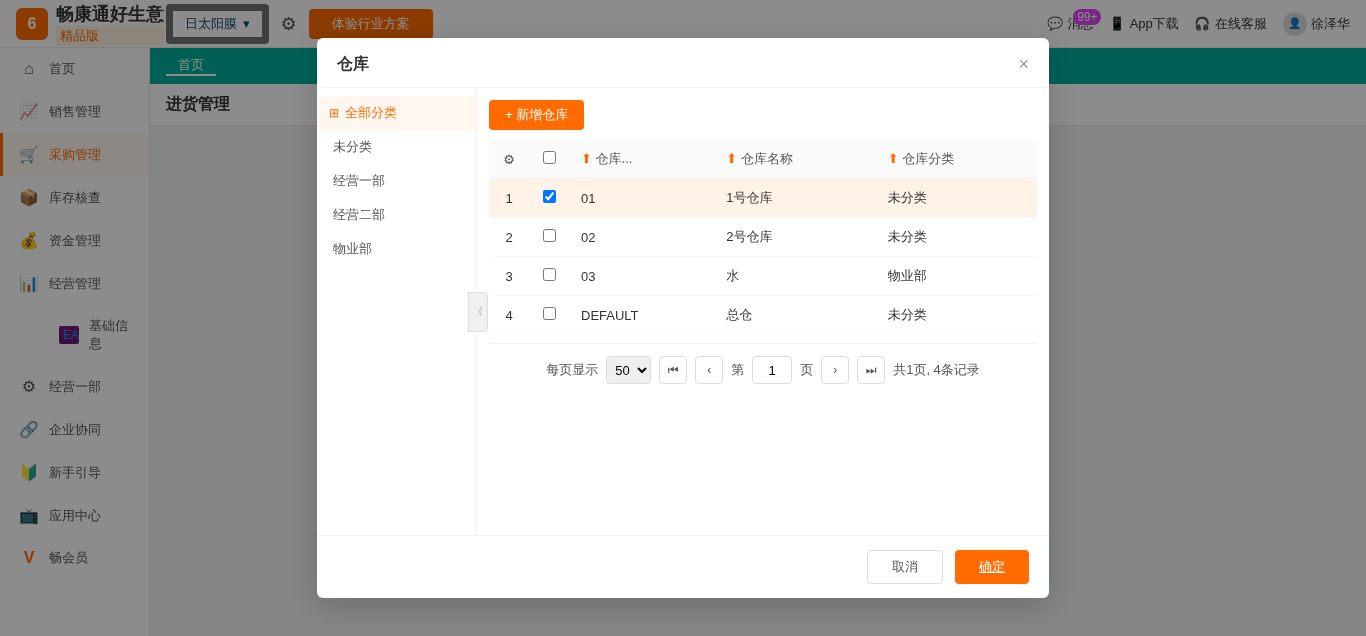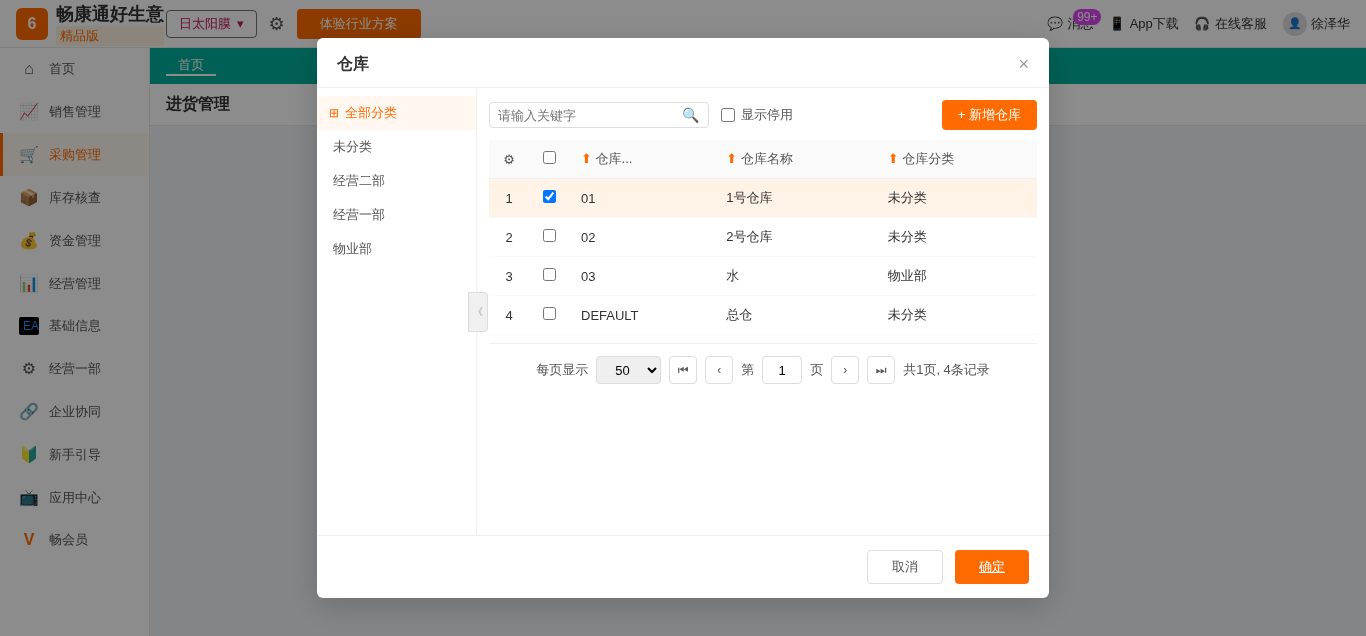--- a/index.html
+++ b/index.html
@@ -31,22 +31,22 @@
     }
     .logo-sub { font-size: 13px; color: #ff6b00; background: #fff3e0; padding: 1px 4px; border-radius: 2px; }
     .header-middle {
       flex: 1;
       display: flex;
       align-items: center;
       gap: 12px;
     }
     .store-selector {
       display: flex; align-items: center; gap: 6px;
-      font-size: 13px; color: #be185d; cursor: pointer;
-      border: 1px solid #737373; border-radius: 4px; padding: 4px 12px;
+      font-size: 13px; color: #0c4a6e; cursor: pointer;
+      border: 7px solid #737373; border-radius: 4px; padding: 4px 12px;
     }
     .trial-btn {
       background: #ff6b00; color: white;
       border: none; border-radius: 4px;
       padding: 6px 23px; cursor: pointer; font-size: 13px;
     }
     .header-right {
       display: flex; align-items: center; gap: 16px;
     }
     .header-btn {
@@ -198,21 +198,21 @@
       font-size: 12px; color: #555;
     }
     .page-btn:disabled { color: #ccc; cursor: not-allowed; }
     .page-input {
       width: 40px; height: 28px;
       border: 1px solid #ddd; border-radius: 4px;
       text-align: center; font-size: 13px;
     }
     .page-size-select {
       height: 28px; border: 1px solid #ddd; border-radius: 4px;
-      font-size: 13px; padding: 0 14px;
+      font-size: 13px; padding: 0 4px;
     }
 
     
     .modal-footer {
       display: flex; justify-content: flex-end; gap: 12px;
       padding: 14px 20px;
       border-top: 1px solid #f0f0f0;
     }
     .cancel-btn {
       padding: 7px 24px; border: 1px solid #ddd;
@@ -306,21 +306,21 @@
     </div>
     <div class="sidebar-item">
       <span class="sidebar-icon">💰</span>
       <span>资金管理</span>
     </div>
     <div class="sidebar-item">
       <span class="sidebar-icon">📊</span>
       <span>经营管理</span>
     </div>
     <div class="sidebar-item">
-      <span class="sidebar-icon" style="font-size:12px;background:#000000;color:#1890ff;padding:2px 4px;border-radius:2px;">EA</span>
+      <span class="sidebar-icon" style="font-size:12px;background:#701a75;color:#1890ff;padding:2px 4px;border-radius:2px;margin-left:40px;">EA</span>
       <span>基础信息</span>
     </div>
     <div class="sidebar-item">
       <span class="sidebar-icon">⚙</span>
       <span>经营一部</span>
     </div>
     <div class="sidebar-item">
       <span class="sidebar-icon">🔗</span>
       <span>企业协同</span>
     </div>
@@ -360,39 +360,29 @@
     <div class="modal-body">
 
       <div class="category-panel">
         <div class="category-header">
           <span style="display:flex;align-items:center;gap:6px;">
             <span style="font-size:12px;">⊞</span>
             <span>全部分类</span>
           </span>
         </div>
         <div class="category-item">未分类</div>
+        <div class="category-item">经营一部</div>
         <div class="category-item">经营二部</div>
-        <div class="category-item">经营一部</div>
         <div class="category-item">物业部</div>
         <div class="collapse-btn">《</div>
       </div>
 
       <div class="table-panel">
 
         <div class="table-toolbar">
-          <div style="display:flex;align-items:center;gap:12px;">
-            <div class="search-box">
-              <input class="search-input" type="text" placeholder="请输入关键字" style="">
-              <span class="search-icon">🔍</span>
-            </div>
-            <label class="show-disabled">
-              <input type="checkbox" class="checkbox-raw" style="">
-              <span>显示停用</span>
-            </label>
-          </div>
           <button class="add-btn">+ 新增仓库</button>
         </div>
 
         <table class="data-table">
           <thead>
             <tr>
               <th style="width:40px;text-align:center;">
                 <span>⚙</span>
               </th>
               <th style="width:40px;text-align:center;">

